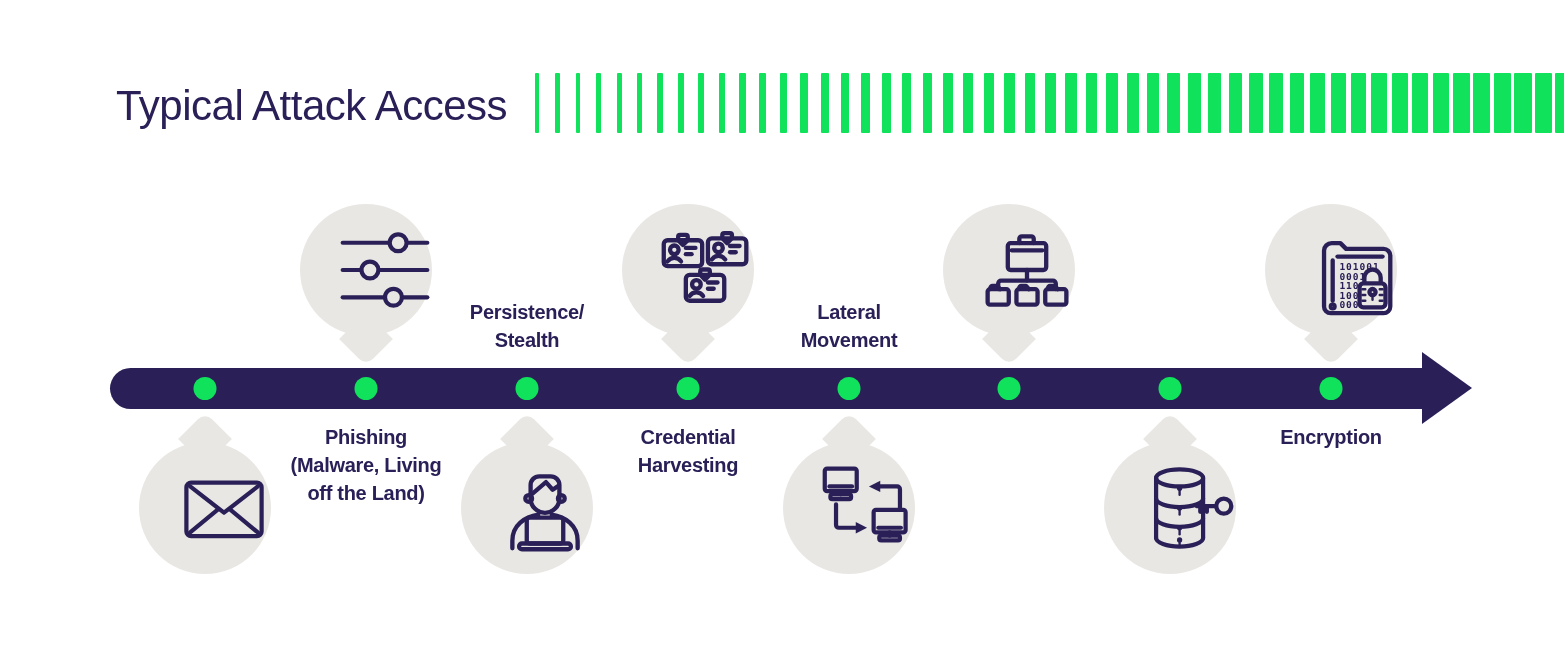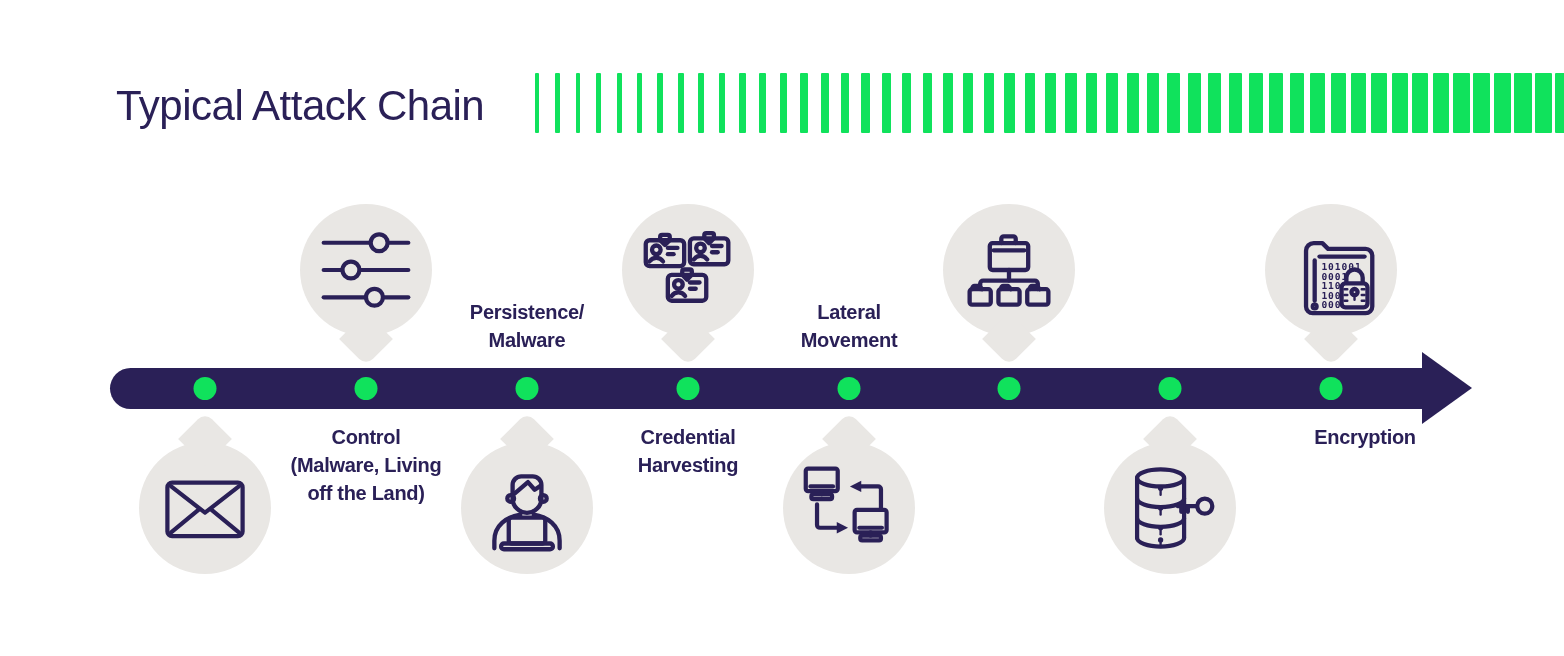--- a/index.html
+++ b/index.html
@@ -32,21 +32,21 @@
     border-left:50px solid var(--navy);
   }
   .dot{
     position:absolute;top:377px;width:23px;height:23px;border-radius:50%;
     background:var(--green);transform:translateX(-50%);z-index:5;
   }
   
   .icon-circle{
     position:absolute;width:132px;height:132px;border-radius:50%;
     background:var(--gray);transform:translateX(-50%);
-    display:flex;align-items:center;justify-content:center;z-index:2;text-decoration:underline;
+    display:flex;align-items:center;justify-content:flex-end;z-index:2;text-decoration:underline;
   }
   .icon-circle.above{top:204px;}
   .icon-circle.below{top:442px;}
   .tail{position:absolute;width:38px;height:38px;background:var(--gray);left:50%;z-index:1;}
   .icon-circle.above .tail{bottom:-22px;transform:translateX(-50%) rotate(45deg);border-radius:0 0 10px 0;}
   .icon-circle.below .tail{top:-22px;transform:translateX(-50%) rotate(45deg);border-radius:10px 0 0 0;}
   
   .stage-label{
     position:absolute;width:280px;transform:translateX(-50%);
     color:var(--navy);font-weight:bold;font-size:20px;line-height:28px;
@@ -66,21 +66,21 @@
   .bin-text{
     fill:currentColor;stroke:none;
     font-family:"DejaVu Sans Mono",monospace;font-size:10px;font-weight:bold;letter-spacing:1px;
   }
 </style>
 </head>
 <body>
 
 <div class="canvas">
 
-  <h1 class="page-title">Typical Attack Chain</h1>
+  <h1 class="page-title">Typical Attack Access</h1>
 
   <div class="decor-bars">
       <div class="gbar" style="left: 0px; width: 4px;"></div>
       <div class="gbar" style="left: 20.4px; width: 4.28px;"></div>
       <div class="gbar" style="left: 40.8px; width: 4.56px;"></div>
       <div class="gbar" style="left: 61.2px; width: 4.84px;"></div>
       <div class="gbar" style="left: 81.6px; width: 5.12px;"></div>
       <div class="gbar" style="left: 102px; width: 5.4px;"></div>
       <div class="gbar" style="left: 122.4px; width: 5.68px;"></div>
       <div class="gbar" style="left: 142.8px; width: 5.96px;"></div>
@@ -134,30 +134,30 @@
 
   <div class="dot" style="left:205px"></div>
   <div class="dot" style="left:366px"></div>
   <div class="dot" style="left:527px"></div>
   <div class="dot" style="left:688px"></div>
   <div class="dot" style="left:849px"></div>
   <div class="dot" style="left:1009px"></div>
   <div class="dot" style="left:1170px"></div>
   <div class="dot" style="left:1331px"></div>
 
-  <div class="stage-label below" style="left:366px">Control
+  <div class="stage-label below" style="left:366px">Phishing
 (Malware, Living
 off the Land)</div>
   <div class="stage-label above" style="left:527px">Persistence/
-Malware</div>
+Stealth</div>
   <div class="stage-label below" style="left:688px">Credential
 Harvesting</div>
   <div class="stage-label above" style="left:849px">Lateral
 Movement</div>
-  <div class="stage-label below" style="left:1365px">Encryption</div>
+  <div class="stage-label below" style="left:1331px">Encryption</div>
 
   <div class="icon-circle below" style="left:205px">
     <div class="tail"></div>
     <svg class="icon-svg" width="94" height="94" viewBox="0 0 100 100">
       <rect x="10" y="23" width="80" height="57" rx="5"></rect>
       <path d="M14 27 L50 55 L86 27"></path>
       <path d="M14 76 L43 52"></path>
       <path d="M86 76 L57 52"></path>
     </svg>
   </div>

